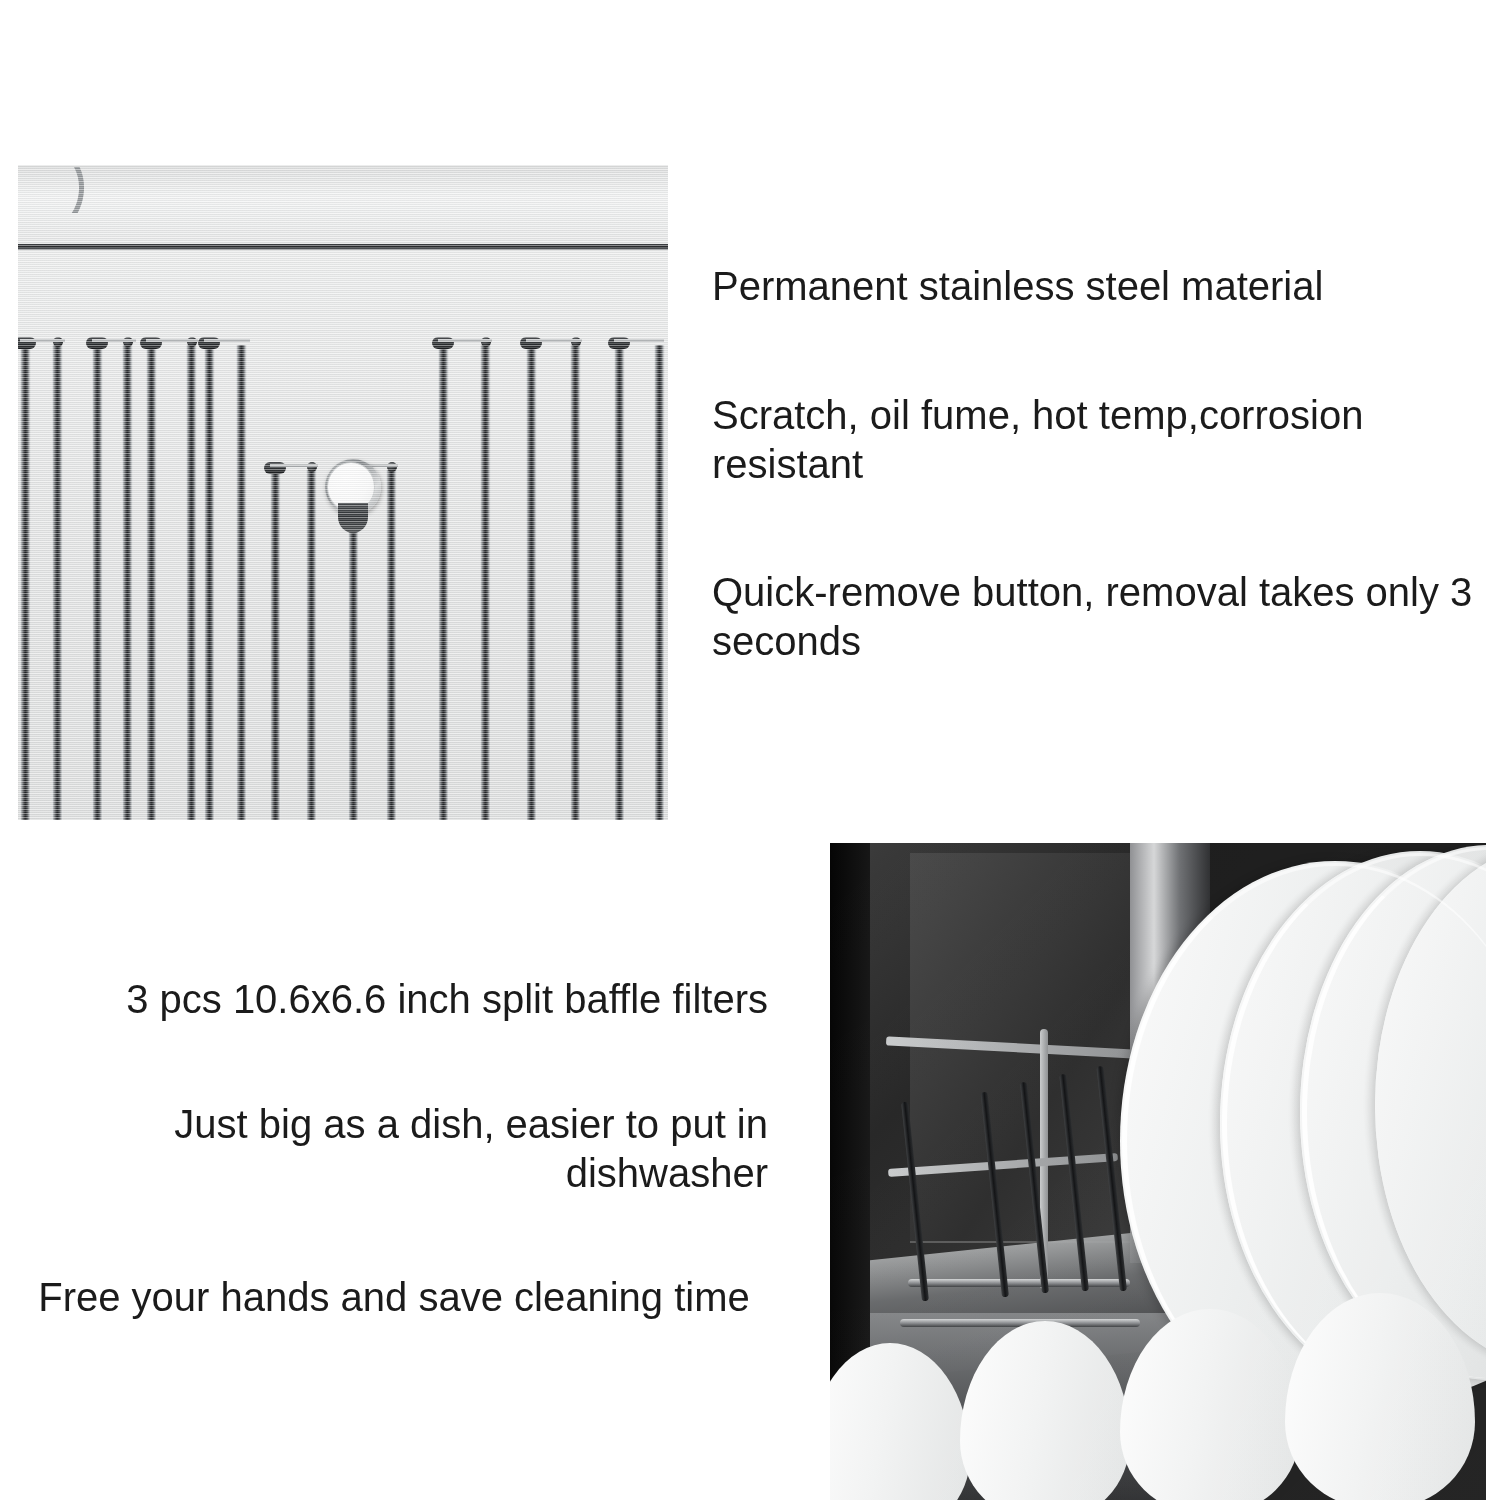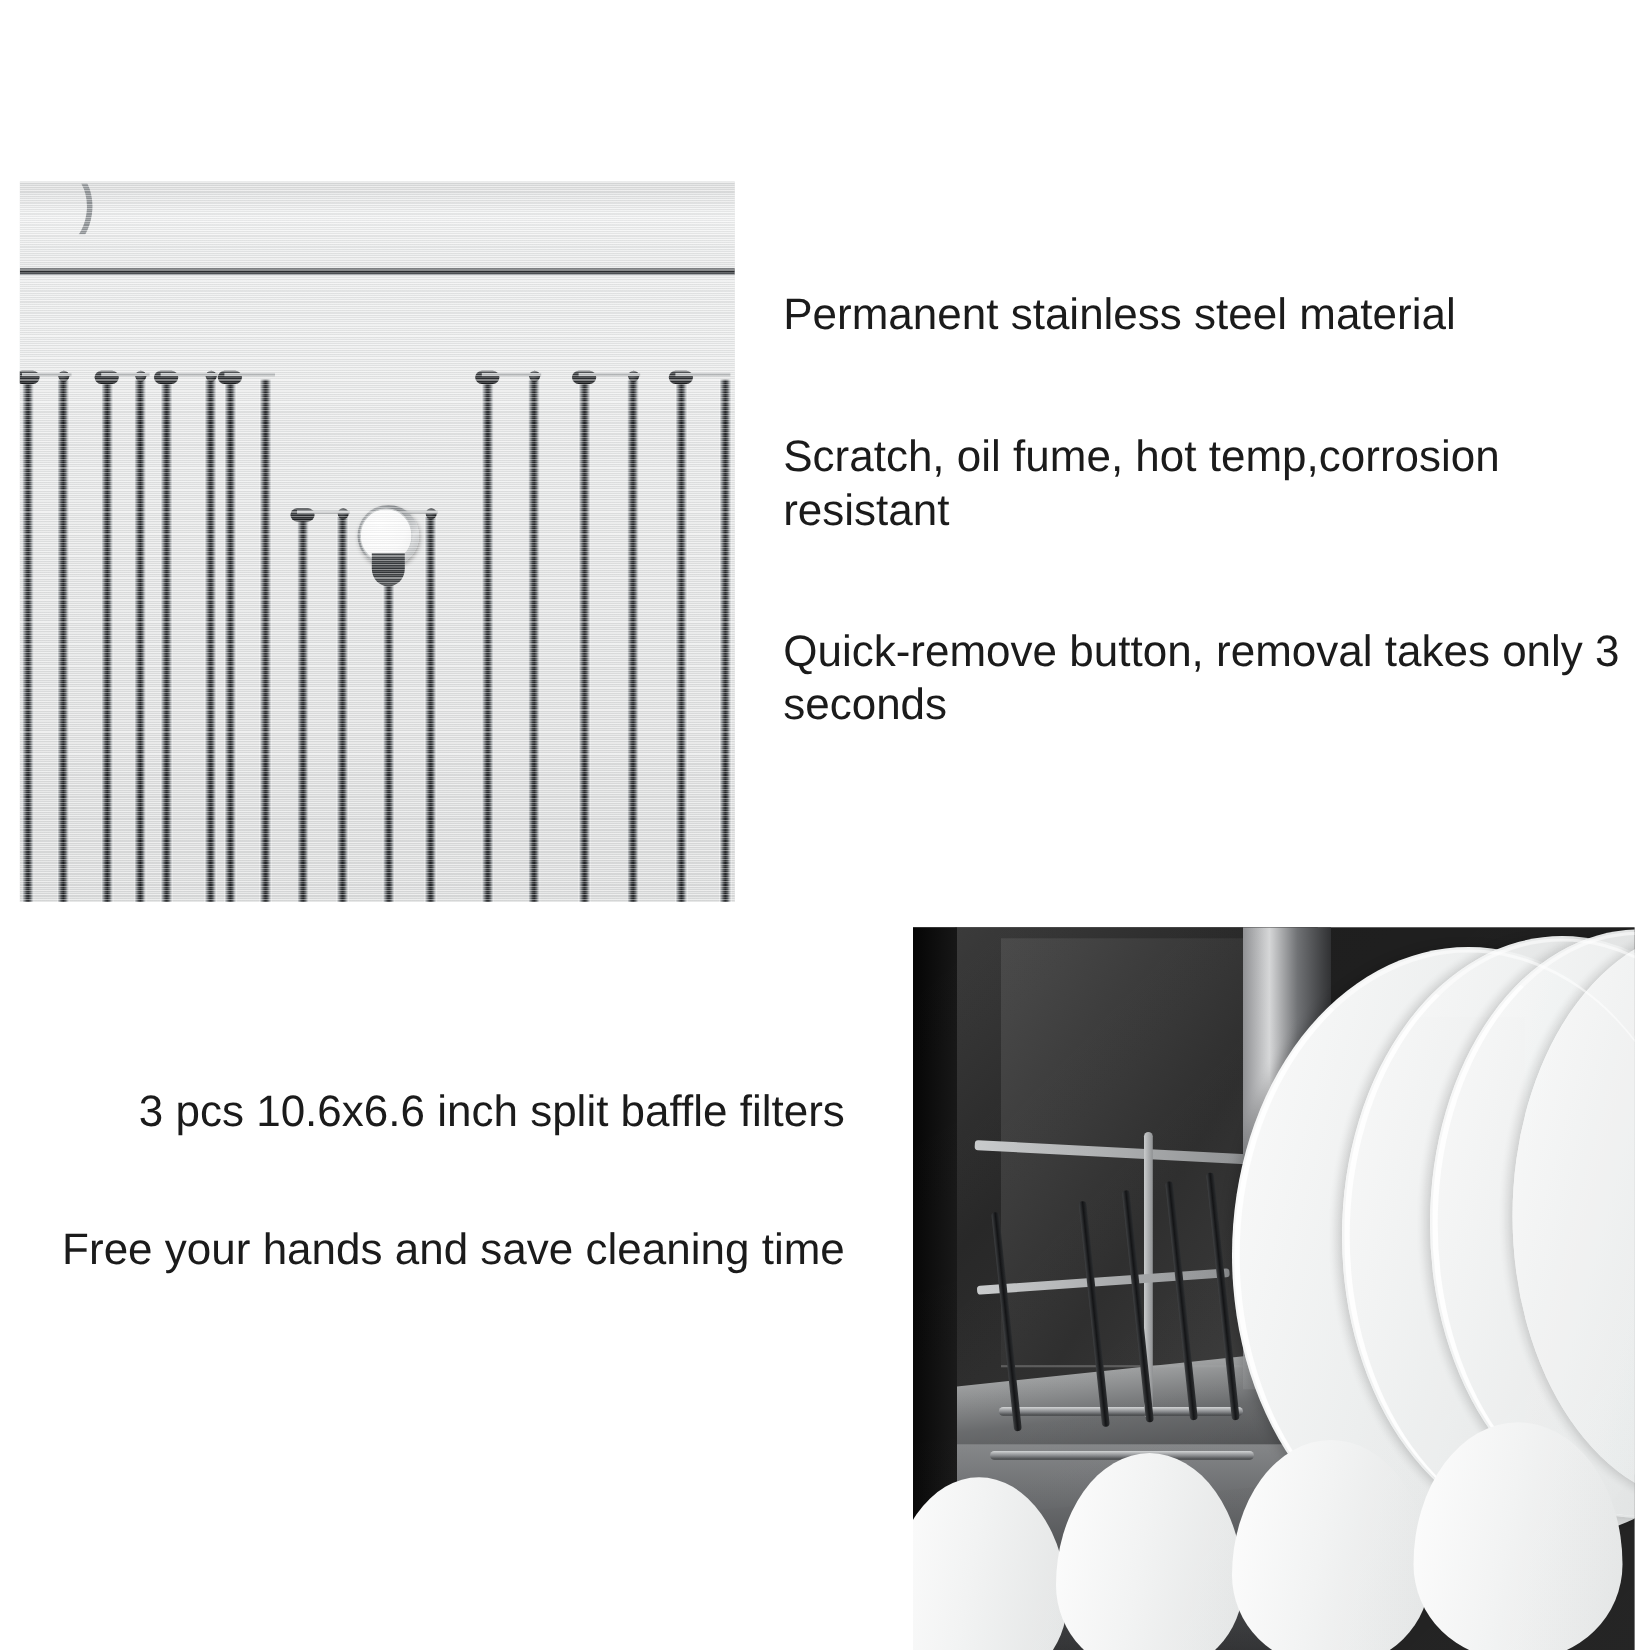--- a/index.html
+++ b/index.html
@@ -43,25 +43,25 @@
   .feature-item{ margin-bottom:80px; }
   .feature-item:last-child{ margin-bottom:0; }
 
   
   .benefit-list{
     position:absolute;
     left:20px; top:975px;
     width:748px;
     text-align:right;
   }
-  .benefit-item{ margin-bottom:76px;margin-top:12px; }
+  .benefit-item{ margin-bottom:76px; }
   .benefit-item:last-child{ margin-bottom:0; }
   .benefit-item.b1{ text-align:right; }
   .benefit-item.b2{ text-align:right; }
-  .benefit-item.b3{ text-align:right; }
+  .benefit-item.b3{ text-align:center; }
 
   
   .photo-filter{
     position:absolute;
     left:18px; top:165px;
     width:650px; height:655px;
     overflow:hidden;
     background:
       linear-gradient(to bottom,#e9eaea 0%,#e4e5e5 100%);
   }
@@ -318,20 +318,21 @@
   </div>
 
   <div class="feature-list">
     <div class="feature-item body-text">Permanent stainless steel material</div>
     <div class="feature-item body-text">Scratch, oil fume, hot temp,corrosion resistant</div>
     <div class="feature-item body-text">Quick-remove button, removal takes only 3 seconds</div>
   </div>
 
   <div class="benefit-list">
     <div class="benefit-item body-text b1">3 pcs 10.6x6.6 inch split baffle filters</div>
+    <div class="benefit-item body-text b2">Just big as a dish, easier to put in dishwasher</div>
     <div class="benefit-item body-text b3">Free your hands and save cleaning time</div>
   </div>
 
   <div class="photo-dishwasher">
 
     <div class="dw-cavity"></div>
     <div class="dw-dark-left"></div>
     <div class="dw-door-panel"></div>
     <div class="dw-chrome-strip"></div>
     <div class="dw-lower-shine"></div>

